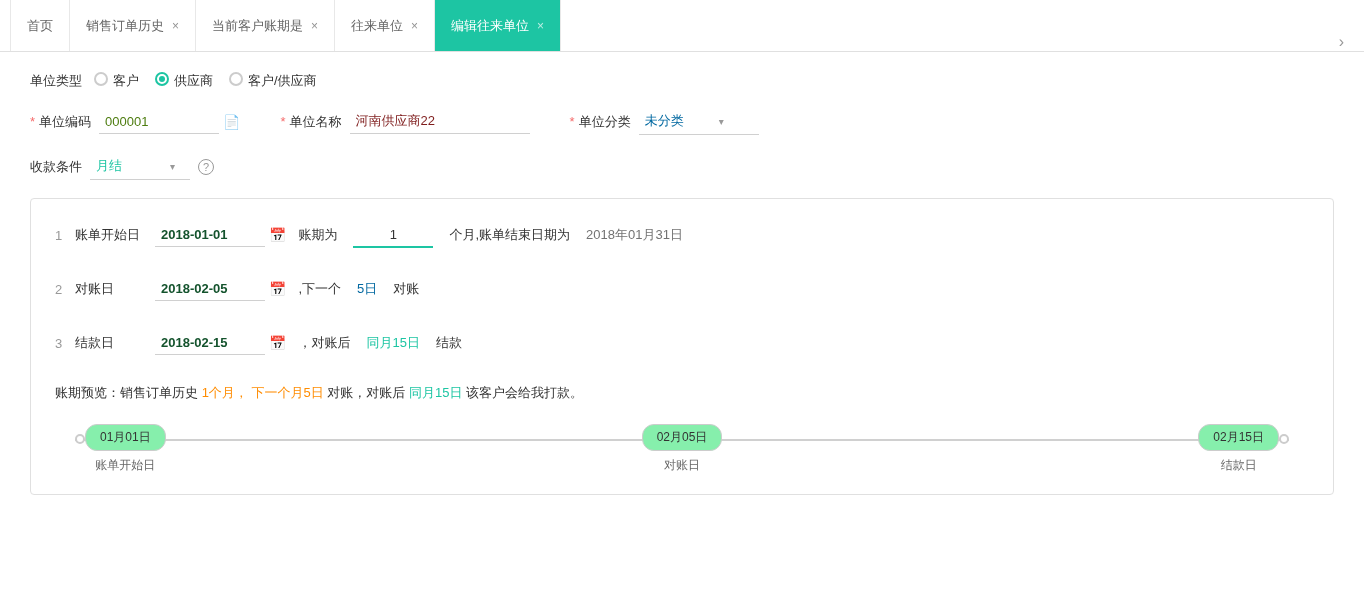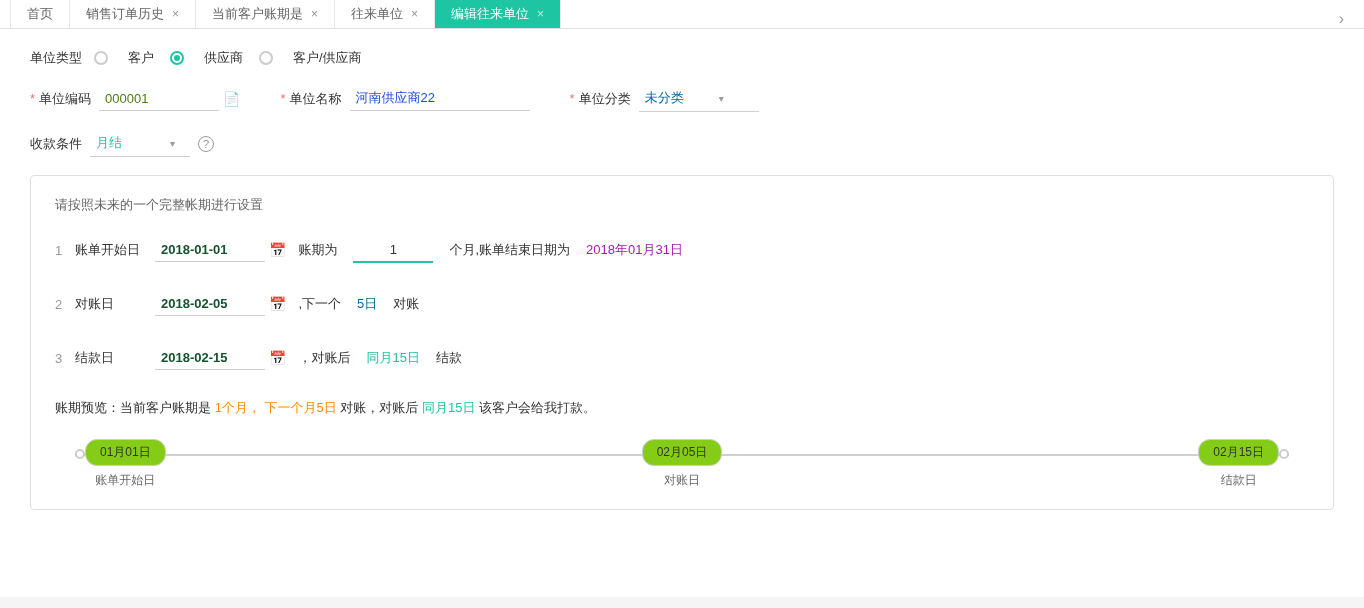--- a/index.html
+++ b/index.html
@@ -3,21 +3,21 @@
   <meta charset="utf-8">
   <style>
     * { box-sizing: border-box; margin: 0; padding: 0; }
     body { font-family: 'Microsoft YaHei', '微软雅黑', Arial, sans-serif; font-size: 13px; background: #f5f5f5; color: #333; }
 
     
     .tabs-bar {
       display: flex; align-items: flex-end;
       background: #fff;
       border-bottom: 1px solid #e0e0e0;
-      height: 29px;
+      height: 52px;
       padding: 0 10px;
     }
     .tab {
       display: flex; align-items: center;
       padding: 0 16px;
       height: 100%;
       cursor: pointer;
       font-size: 13px;
       color: #666;
       border-right: 1px solid #e8e8e8;
@@ -67,21 +67,21 @@
     }
     .required-star {
       color: #f56c6c;
       margin-right: 4px;
     }
     .radio-group {
       display: flex; align-items: center; gap: 16px;
       margin-left: 4px;
     }
     .radio-item {
-      display: flex; align-items: center; gap: 20px;
+      display: flex; gap: 5px;
       cursor: pointer;
     }
     .radio-circle {
       width: 14px; height: 14px;
       border-radius: 50%;
       border: 2px solid #ccc;
       display: flex; align-items: center; justify-content: center;
     }
     .radio-circle.checked {
       border-color: #1dc5a3;
@@ -92,21 +92,21 @@
       border-radius: 50%;
       background: #1dc5a3;
     }
 
     
     .form-input {
       border: none;
       border-bottom: 1px solid #d0d0d0;
       padding: 4px 6px;
       font-size: 13px;
-      color: #1d4ed8;
+      color: #7f1d1d;
       outline: none;
       background: transparent;
       min-width: 120px;
     }
 
     .field-group {
       display: flex; align-items: center;
       margin-right: 40px;
     }
     .field-icon {
@@ -264,21 +264,21 @@
       flex-direction: column;
       align-items: center;
       position: relative;
     }
     .t-badge {
       border: 1px solid #ccc;
       border-radius: 12px;
       padding: 4px 14px;
       font-size: 12px;
       color: #333;
-      background: #84cc16;
+      background: #86efac;
       white-space: nowrap;
     }
     .t-node-label {
       font-size: 12px;
       color: #666;
       margin-top: 6px;
     }
   </style>
 </head>
 <body>
@@ -351,32 +351,31 @@
   <div class="form-row">
     <span class="form-label">收款条件</span>
     <div class="dropdown-wrapper" style="min-width:100px;">
       <span class="dropdown-input">月结</span>
       <span class="dropdown-arrow">▾</span>
     </div>
     <div class="help-icon">?</div>
   </div>
 
   <div class="panel">
-    <div class="panel-desc">请按照未来的一个完整帐期进行设置</div>
 
     <div class="setting-row">
       <span class="row-num">1</span>
       <span class="row-label">账单开始日</span>
       <input class="date-input" value="2018-01-01" style="">
       <span class="cal-icon">📅</span>
       <div class="row-desc">
         <span>账期为</span>
         <input class="period-input" value="1" style="">
         <span>个月,账单结束日期为</span>
-        <span class="orange" style="color:#a21caf;">2018年01月31日</span>
+        <span class="orange" style="color:#737373;">2018年01月31日</span>
       </div>
     </div>
 
     <div class="setting-row">
       <span class="row-num">2</span>
       <span class="row-label">对账日</span>
       <input class="date-input" value="2018-02-05" style="">
       <span class="cal-icon">📅</span>
       <div class="row-desc">
         <span>,下一个</span>
@@ -391,21 +390,21 @@
       <input class="date-input" value="2018-02-15" style="">
       <span class="cal-icon">📅</span>
       <div class="row-desc">
         <span>，对账后</span>
         <span class="teal" style="color:#1dc5a3;">同月15日</span>
         <span>结款</span>
       </div>
     </div>
 
     <div class="preview-text">
-      <span>账期预览：当前客户账期是</span>
+      <span>账期预览：销售订单历史</span>
       <span class="orange" style="color:#ff8c00;">1个月，</span>
       <span class="orange" style="color:#ff8c00;">下一个月5日</span>
       <span>对账，对账后</span>
       <span class="teal" style="color:#1dc5a3;">同月15日</span>
       <span>该客户会给我打款。</span>
     </div>
 
     <div class="timeline-wrapper">
       <div class="t-line"></div>
       <div class="t-start-dot"></div>

